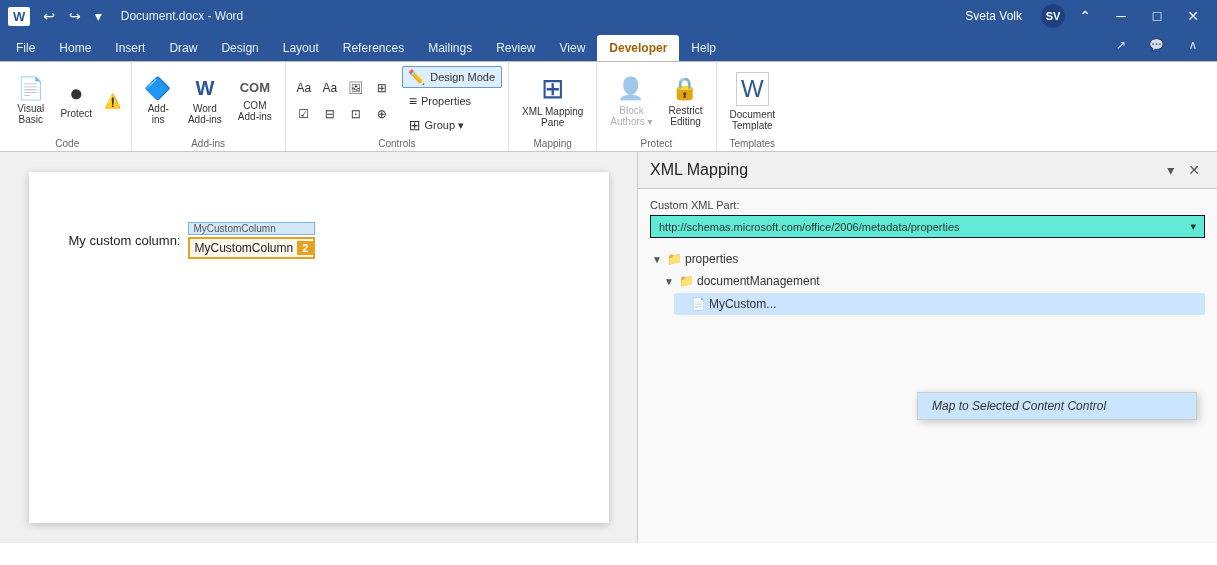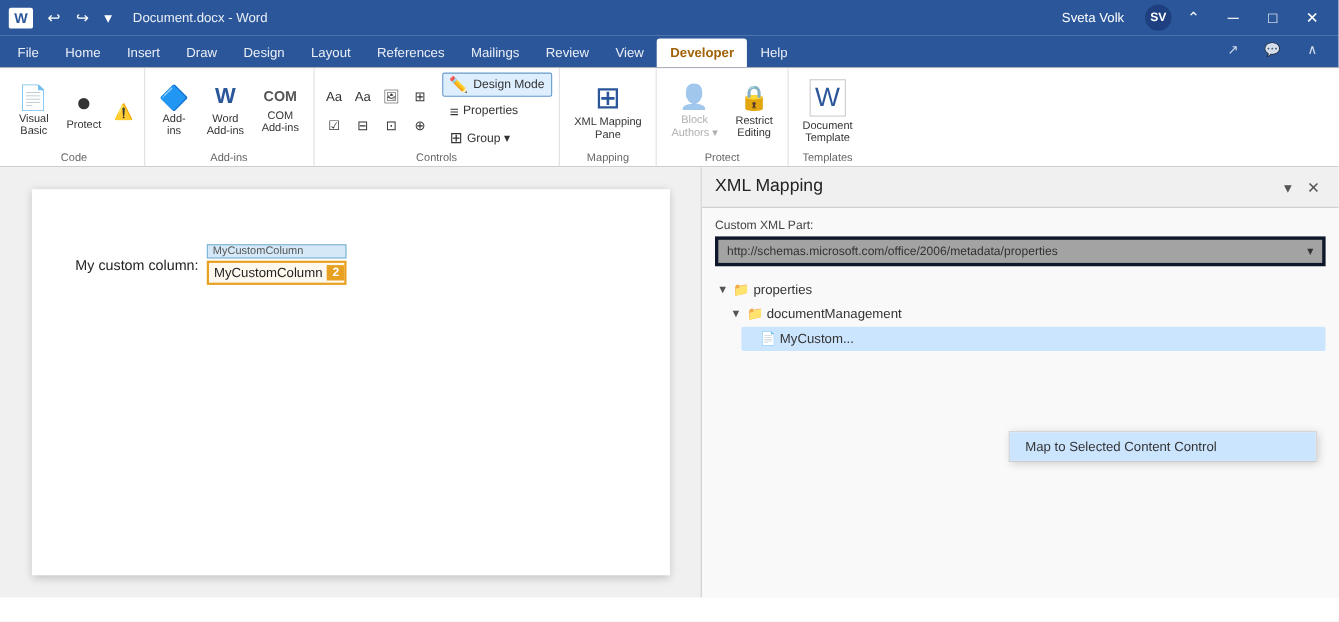--- a/index.html
+++ b/index.html
@@ -280,24 +280,24 @@
       padding: 10px 12px;
       flex: 1;
     }
     .xml-label {
       font-size: 11px;
       color: #444;
       margin-bottom: 4px;
     }
     .xml-dropdown {
       width: 100%;
-      border: 3px solid #0f172a;
+      border: 1px solid #0f172a;
       padding: 4px 8px;
       font-size: 11px;
-      background: #a3a3a3;
+      background: #5eead4;
       color: #333;
       margin-bottom: 10px;
       cursor: pointer;
       display: flex;
       align-items: center;
       justify-content: space-between;
     }
     .xml-tree {
       font-size: 12px;
       color: #333;
@@ -331,21 +331,21 @@
     }
     .ctx-item {
       display: flex;
       align-items: center;
       justify-content: space-between;
       padding: 6px 14px;
       cursor: pointer;
       font-size: 12px;
       color: #333;
     }
-    .ctx-item:hover, .ctx-item.hovered { background: #cce5ff; }
+    .ctx-item:hover, .ctx-item.hovered { background: #cce5ff; font-style: italic; }
     .ctx-arrow { color: #555; font-size: 12px; }
   </style>
 </head>
 <body>
 
 <div class="titlebar">
   <div class="titlebar-left">
     <div class="titlebar-logo">W</div>
     <button class="titlebar-undo">↩</button>
     <button class="titlebar-redo">↪</button>

